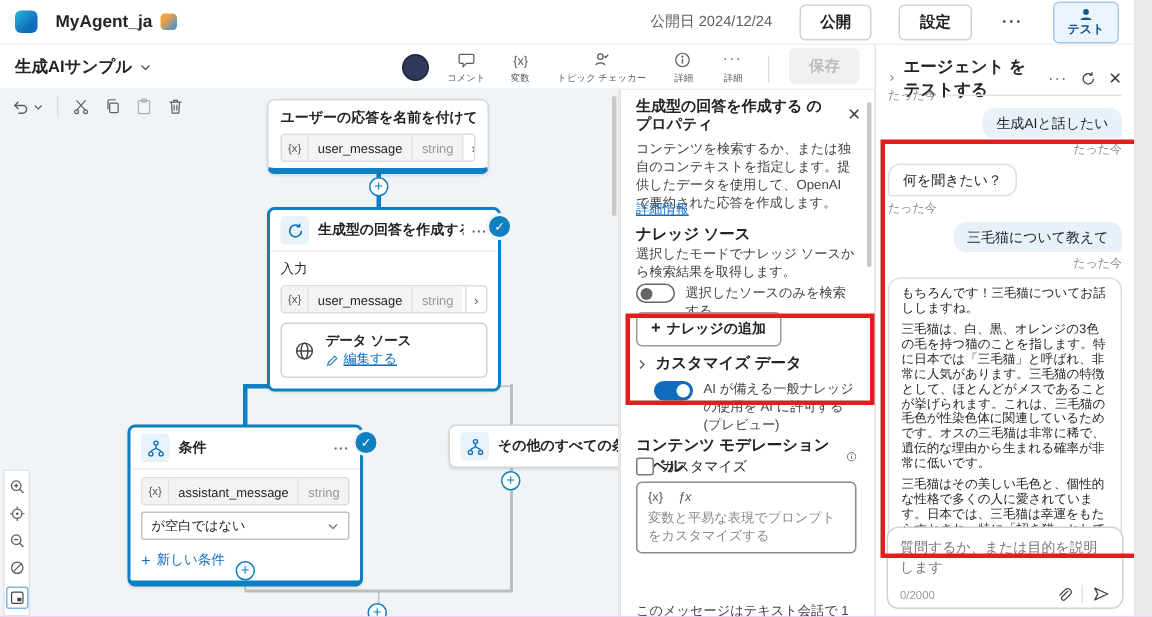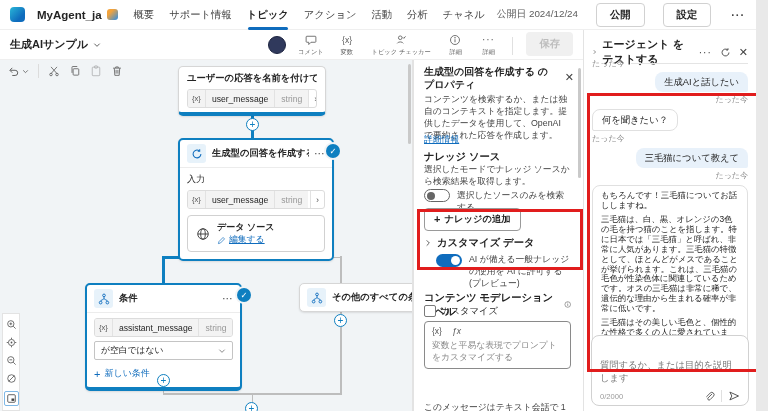--- a/index.html
+++ b/index.html
@@ -77,48 +77,39 @@
   .convstart{display:flex;align-items:center;gap:6px;color:#8a8a8a;font-size:8px;}
   .convstart .hr{flex:1;height:1px;background:#e4e4e4;}
   .bubble{max-width:140px;padding:4px 9px;font-size:9.3px;line-height:1.3;box-sizing:border-box;}
   .msg-user{margin-left:auto;background:#e8f1fa;border-radius:8px 8px 2px 8px;width:fit-content;}
   .msg-bot{margin-right:auto;background:#fff;border:1px solid #e0e0e0;border-radius:8px 8px 8px 2px;width:fit-content;}
   .time{font-size:8px;color:#8a8a8a;margin-top:2px;}
   .tr{text-align:right;}
   .big{max-width:172px;font-size:8.4px;line-height:1.18;padding:5px 8px;}
   .big p{margin:0 0 4px;}
   .big p:last-child{margin:0;}
-  .chat-input{position:absolute;left:7px;right:7px;bottom:5px;border:1px solid #d1d1d1;border-radius:8px;padding:23px 8px 3px;background:#fff;}
+  .chat-input{position:absolute;left:7px;right:7px;bottom:5px;border:1px solid #d1d1d1;border-radius:8px;padding:7px 8px 3px;background:#fff;}
   .ci-ph{color:#767676;font-size:9.3px;}
   .ci-row{display:flex;align-items:center;margin-top:5px;}
   .ci-count{color:#9a9a9a;font-size:7.6px;}
   .ci-icons{margin-left:auto;display:flex;align-items:center;gap:6px;color:#424242;}
   .ci-div{width:1px;height:12px;background:#e0e0e0;}
   
   .redbox{position:absolute;border:3px solid #e11d1d;pointer-events:none;z-index:60;}
 </style>
 </head>
 <body>
 
 <div class="screen">
 
   <div class="appbar">
     <div class="logo"></div>
     <div style="display:flex;align-items:center;gap:5px;">
       <span class="agent-name">MyAgent_ja</span>
       <span class="agent-ico"></span>
-    </div>
-    <div class="tabs">
-      <span class="tab">概要</span>
-      <span class="tab">サポート情報</span>
-      <span class="tab active">トピック</span>
-      <span class="tab">アクション</span>
-      <span class="tab">活動</span>
-      <span class="tab">分析</span>
-      <span class="tab">チャネル</span>
     </div>
     <div class="appbar-right">
       <span class="pubdate">公開日 2024/12/24</span>
       <button class="btn">公開</button>
       <button class="btn">設定</button>
       <span class="dots">···</span>
       <div class="test-btn">
         <span>
           <svg width="10" height="9" viewBox="0 0 16 14">
               <circle cx="8" cy="4.5" r="3" fill="#0f548c"></circle>

